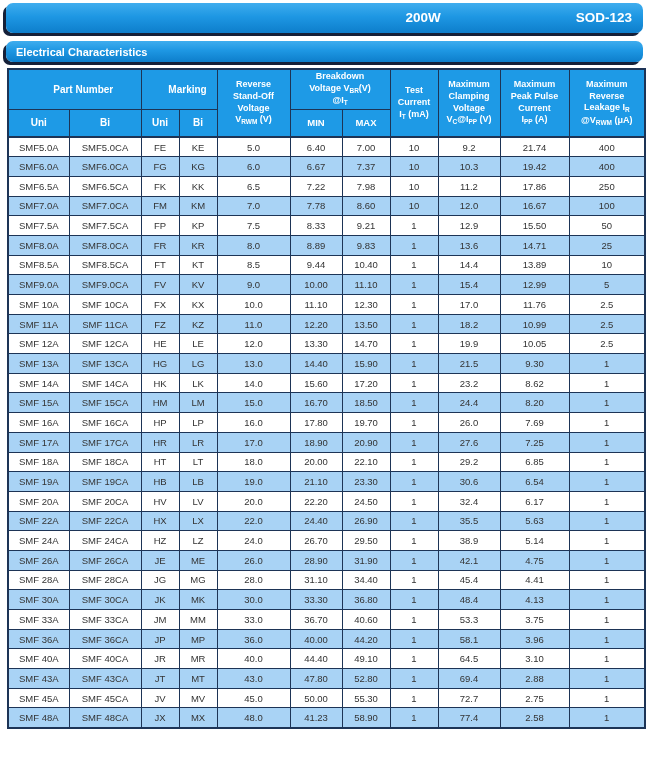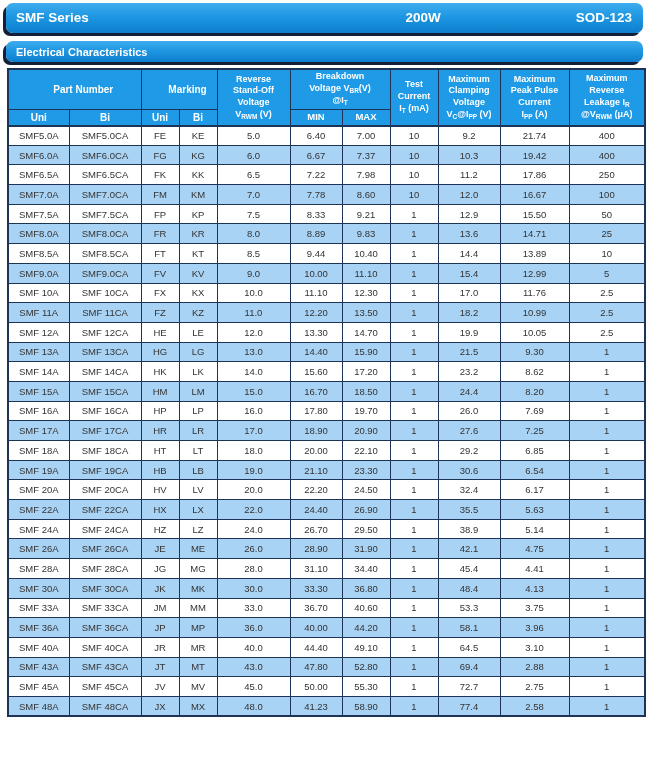--- a/index.html
+++ b/index.html
@@ -27,34 +27,33 @@
 
   
   table { position:absolute; top:68px; left:7px; width:637px;
     border-collapse:collapse; table-layout:fixed;
     border:2px solid #1d3456; }
   th, td { border:1px solid #1d3456; text-align:center; vertical-align:middle; }
   thead { border-bottom:2px solid #1d3456; }
   thead th { background:#1e9ae6; color:#ffffff; font-weight:bold;
     font-size:9px; line-height:1.3; padding:1px 0; }
   tr.group-head th { height:40px; }
-  tr.sub-head th { height:16px; font-size:10px; }
+  tr.sub-head th { height:28px; font-size:10px; }
   tr.sub-head th.minmax { font-size:9.5px;margin-left:47px; }
   th.span2 { font-size:10px;padding-left:17px; }
   sub { font-size:0.72em; vertical-align:-0.28em; letter-spacing:0; }
   tbody td { height:19.7px; font-size:9.5px; color:#333333; background:#ffffff; }
   tbody tr:nth-child(even) td { background:#a9d3f5; }
 </style>
 </head>
 <body>
 
 <div class="page">
 
   <div class="bar bar1">
-    <span class="s1">SMF Series</span>
     <span class="s3">200W</span>
     <span class="s4">SOD-123</span>
   </div>
 
   <div class="bar bar2">
     <span>Electrical Characteristics</span>
   </div>
 
   <table>
     <colgroup>

